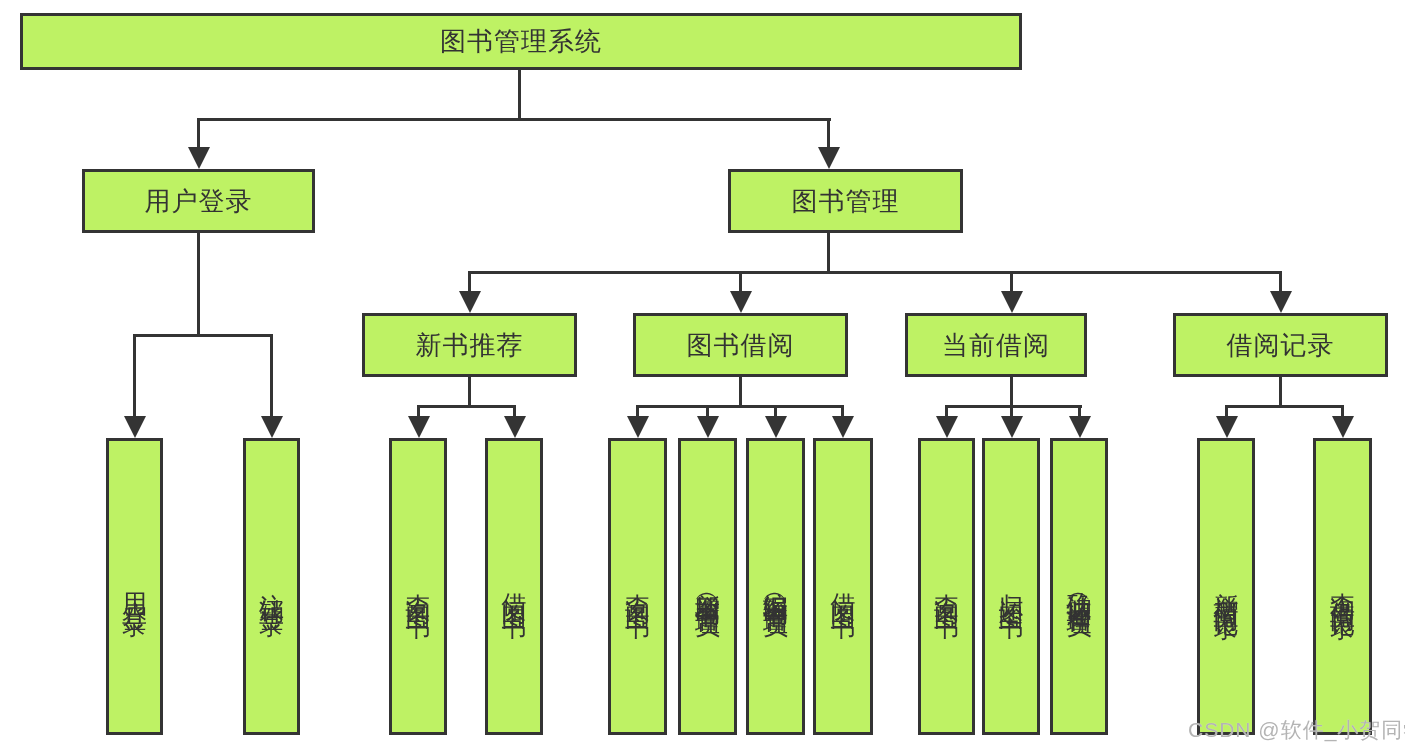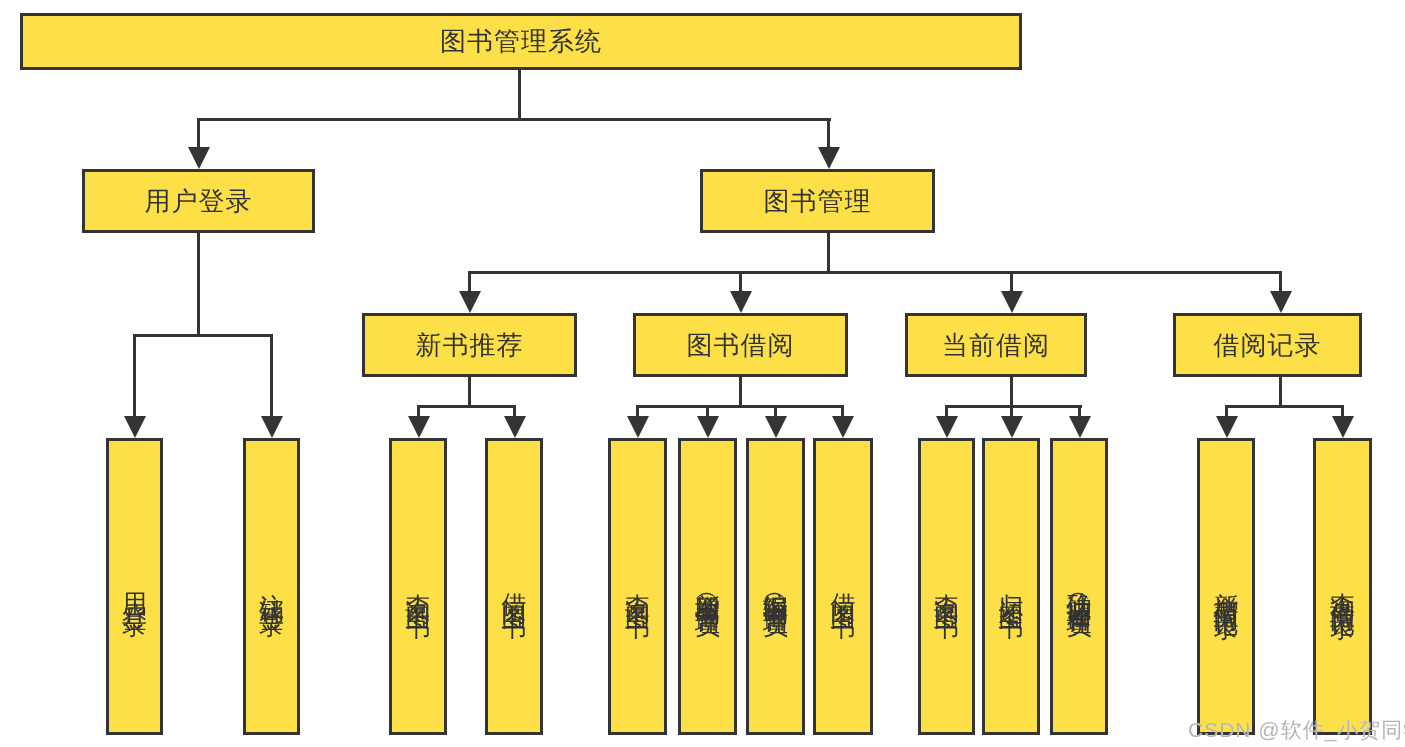--- a/index.html
+++ b/index.html
@@ -8,21 +8,21 @@
     width: 1405px;
     height: 747px;
     background: #ffffff;
     overflow: hidden;
     font-family: "Liberation Sans", sans-serif;
     color: #333333;
   }
   .box {
     position: absolute;
     box-sizing: border-box;
-    background: #fde047;
+    background: #bef264;
     border: 3px solid #343434;
     display: flex;
     align-items: center;
     justify-content: center;
     z-index: 2;
   }
   .box.h span {
     font-size: 26px;
     letter-spacing: 1px;
     white-space: nowrap;
@@ -74,21 +74,21 @@
   <div class="vline" style="left:518px;top:70px;width:3px;height:48px"></div>
   <div class="hline" style="left:197px;top:118px;width:634px;height:3px"></div>
   <div class="vline" style="left:197px;top:118px;width:3px;height:32px"></div>
   <div class="arrowhead" style="left:188px;top:147px"></div>
   <div class="vline" style="left:827px;top:118px;width:3px;height:32px"></div>
   <div class="arrowhead" style="left:818px;top:147px"></div>
 
   <div class="box h" style="left:82px;top:169px;width:233px;height:64px">
     <span>用户登录</span>
   </div>
-  <div class="box h" style="left:700px;top:169px;width:235px;height:64px">
+  <div class="box h" style="left:728px;top:169px;width:235px;height:64px">
     <span>图书管理</span>
   </div>
 
   <div class="vline" style="left:197px;top:233px;width:3px;height:103px"></div>
   <div class="hline" style="left:133px;top:334px;width:140px;height:3px"></div>
   <div class="vline" style="left:133px;top:334px;width:3px;height:84px"></div>
   <div class="arrowhead" style="left:124px;top:416px"></div>
   <div class="vline" style="left:270px;top:334px;width:3px;height:84px"></div>
   <div class="arrowhead" style="left:261px;top:416px"></div>
 
@@ -105,21 +105,21 @@
 
   <div class="box h" style="left:633px;top:313px;width:215px;height:64px">
     <span>图书借阅</span>
   </div>
   <div class="box h" style="left:362px;top:313px;width:215px;height:64px">
     <span>新书推荐</span>
   </div>
   <div class="box h" style="left:905px;top:313px;width:182px;height:64px">
     <span>当前借阅</span>
   </div>
-  <div class="box h" style="left:1173px;top:313px;width:189px;height:64px">
+  <div class="box h" style="left:1173px;top:313px;width:215px;height:64px">
     <span>借阅记录</span>
   </div>
 
   <div class="vline" style="left:468px;top:377px;width:3px;height:30px"></div>
   <div class="hline" style="left:417px;top:405px;width:99px;height:3px"></div>
   <div class="vline" style="left:417px;top:405px;width:3px;height:13px"></div>
   <div class="arrowhead" style="left:408px;top:416px"></div>
   <div class="vline" style="left:513px;top:405px;width:3px;height:13px"></div>
   <div class="arrowhead" style="left:504px;top:416px"></div>
 

